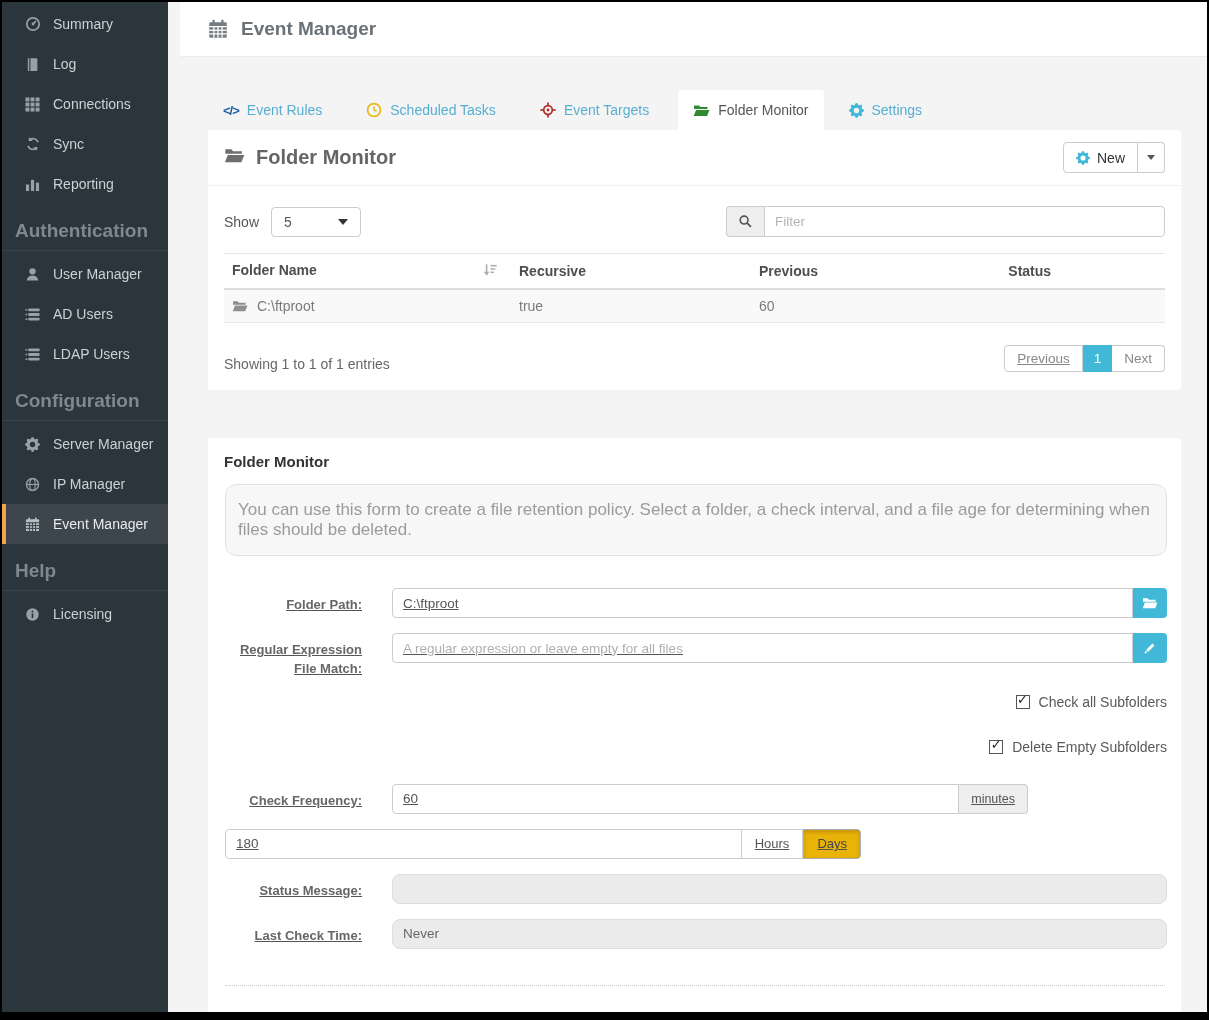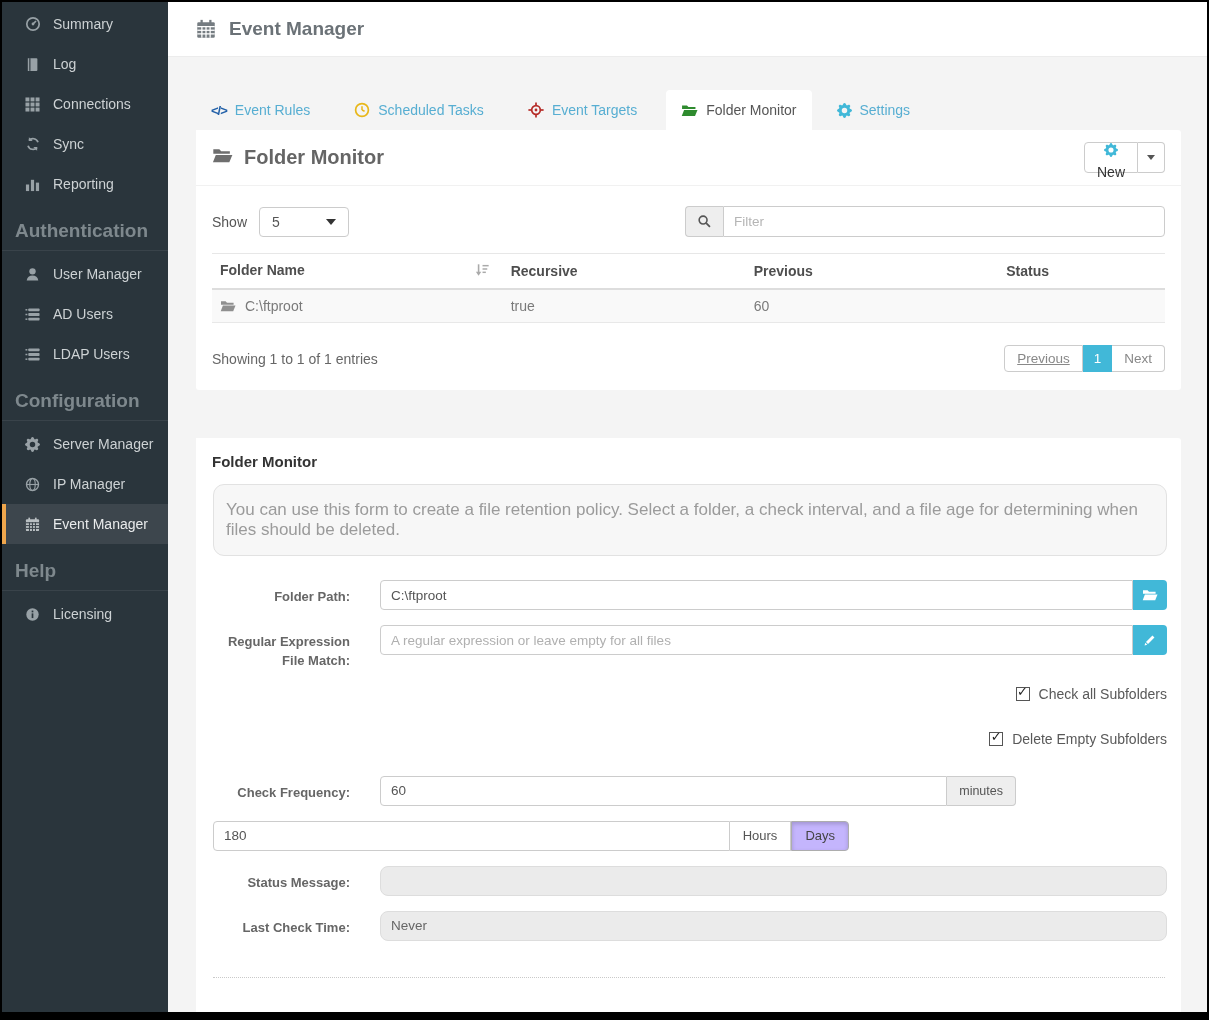--- a/index.html
+++ b/index.html
@@ -1,21 +1,21 @@
 <!DOCTYPE html>
 <html><head>
 <meta charset="utf-8">
 <style>
   * { margin:0; padding:0; box-sizing:border-box; }
   html,body { background:#fff; }
   body { font-family:"Liberation Sans","DejaVu Sans",sans-serif; font-size:13px; color:#555; }
 
   .frame { width:1209px; height:1020px; border:2px solid #000; border-bottom:none;
            display:flex; flex-direction:column; background:#f4f4f4; overflow:hidden; }
-  .frame-body { flex:1; display:flex; overflow:hidden; }
+  .frame-body { flex:1; display:flex; overflow:hidden;gap:12px; }
   .bottom-bar { height:8px; background:#000; flex:none; }
 
   
   .sidebar { width:166px; flex:none; background:#2a353c; padding-top:2px; overflow:hidden; }
   .side-item { height:40px; display:flex; align-items:center; gap:12px;
                padding-left:18px; border-left:4px solid transparent;
                color:#cdd2d4; font-size:14px; cursor:pointer; white-space:nowrap; }
   .side-item .icn { width:17px; display:flex; justify-content:center; color:#98a1a6; flex:none; }
   .side-item.active { background:#3d464d; border-left-color:#efa64c; color:#e9ebec; }
   .side-item.active .icn { color:#b9bfc2; }
@@ -40,78 +40,78 @@
   .code-glyph { font-weight:bold; color:#2260a8; font-size:13px; letter-spacing:-1px; }
 
   .panel { background:#fff; border-radius:0 3px 3px 3px; }
 
   
   .panel-head { display:flex; align-items:center; justify-content:space-between;
                 padding:12px 16px; border-bottom:1px solid #f1f1f1; }
   .panel-title { display:flex; align-items:center; gap:11px; font-size:20px; font-weight:bold; color:#656565; }
   .btn-group { display:flex; }
   .btn { background:#fff; border:1px solid #ccc; height:31px; display:flex; align-items:center;
-         cursor:pointer; font-size:14px; color:#333;flex-direction:column; }
+         cursor:pointer; font-size:14px; color:#333; }
   .btn-new { gap:7px; padding:0 12px; border-radius:4px 0 0 4px; }
   .btn-caret { width:27px; justify-content:center; border-left:none; border-radius:0 4px 4px 0; }
   .caret-down { width:0; height:0; border-left:4px solid transparent; border-right:4px solid transparent;
                 border-top:5px solid #555; }
 
   .panel1-body { padding:20px 16px 18px; }
   .list-controls { display:flex; justify-content:space-between; align-items:center; }
   .show-group { display:flex; align-items:center; gap:12px; font-size:14px; color:#555; }
   .select-box { width:90px; height:30px; border:1px solid #ccc; border-radius:4px; background:#fff;
                 display:flex; align-items:center; justify-content:space-between; padding:0 12px; cursor:pointer; }
   .chev { width:0; height:0; border-left:5px solid transparent; border-right:5px solid transparent;
           border-top:6px solid #333; }
-  .filter-group { display:flex; width:480px; }
+  .filter-group { display:flex; width:439px; }
   .filter-addon { width:38px; flex:none; background:#eee; border:1px solid #ccc; border-right:none;
                   border-radius:4px 0 0 4px; display:flex; align-items:center; justify-content:center; }
   .filter-input { flex:1; height:31px; border:1px solid #ccc; border-radius:0 4px 4px 0;
                   padding:0 10px; font-size:13.5px; color:#555; outline:none; }
   .filter-input::placeholder { color:#b5b5b5; }
 
   table.data { width:100%; border-collapse:collapse; margin-top:16px; font-size:14px; }
   table.data th { text-align:left; font-weight:bold; color:#4e4e4e; padding:8px 8px;
                   border-top:1px solid #e7e7e7; border-bottom:2px solid #ddd; }
   table.data td { background:#f9f9f9; color:#7a7a7a; padding:8px 8px; border-bottom:1px solid #e8e8e8; }
   .cell-folder { display:flex; align-items:center; gap:9px; }
   .sort-icn { float:right; margin-right:6px; margin-top:1px; }
 
-  .list-footer { margin-top:22px; display:flex; justify-content:space-between; align-items:center; }
+  .list-footer { margin-top:22px; display:flex; justify-content:space-between; align-items:flex-end; }
   .entries-summary { font-size:14px; color:#666; }
   .pagination { display:flex; }
   .page-btn { border:1px solid #ccc; background:#fff; padding:5px 12px; font-size:13.5px; color:#888; cursor:pointer; }
   .page-btn.prev { border-radius:4px 0 0 4px;text-decoration:underline; }
   .page-btn.current { background:#41b8d8; border-color:#41b8d8; color:#fff; padding:5px 10px; }
   .page-btn.next { border-radius:0 4px 4px 0; border-left:none; }
 
   
   .panel2 { margin-top:48px; padding-bottom:0; }
   .panel2-head { padding:15px 16px 0; font-size:15px; font-weight:bold; color:#333; }
   .info-box { margin:14px 14px 0 17px; background:#f7f7f7; border:1px solid #e2e2e2; border-radius:11px;
               padding:15px 12px; color:#9b9b9b; font-size:17px; }
-  .form { margin-top:24px; padding:0 14px 0 17px; }
+  .form { margin-top:32px; padding:0 14px 0 17px;text-decoration:underline; }
   .form-row { display:grid; grid-template-columns:137px 1fr; column-gap:30px; margin-bottom:15px; }
   .form-label { text-align:right; font-weight:bold; color:#666; font-size:13px; padding-top:8px; line-height:1.45; }
   .txt { height:30px; border:1px solid #ccc; border-radius:8px; padding:0 10px; font-size:13.5px;
          color:#555; width:100%; outline:none; font-family:inherit; }
   .txt::placeholder { color:#b0b0b0; }
   .txt:disabled { background:#ebebeb; border-color:#ddd; color:#666; }
   .input-group { display:flex; }
   .input-group .txt { border-radius:4px 0 0 4px; }
   .addon-btn { width:34px; flex:none; background:#41b8d8; border-radius:0 4px 4px 0;
                display:flex; align-items:center; justify-content:center; cursor:pointer; }
   .group-mid { width:636px; }
   .unit-addon { flex:none; background:#eee; border:1px solid #ccc; border-left:none;
                 border-radius:0 4px 4px 0; padding:0 12px; font-size:12.5px; color:#555;
                 display:flex; align-items:center; }
   .seg-btn { height:30px; padding:0 13px; border:1px solid #ccc; border-left:none; background:#fff;
              font-size:13px; color:#555; cursor:pointer; display:flex; align-items:center; }
-  .seg-btn.active { background:#c4b5fd; border:1px solid #adadad; border-radius:0 4px 4px 0;
+  .seg-btn.active { background:#eab308; border:1px solid #adadad; border-radius:0 4px 4px 0;
                     box-shadow:inset 0 2px 4px rgba(0,0,0,.18); color:#444; }
   .cb-row { margin-bottom:27px;text-align:right; }
   .cb-row.first { margin-top:8px; }
   .cb-label { display:inline-flex; align-items:center; gap:9px; font-size:14px; color:#595959; cursor:pointer; }
   .cb { width:14px; height:14px; border:1.5px solid #555; background:#fff; position:relative; flex:none; }
   .cb.checked::after { content:"\2713"; position:absolute; top:-3.5px; left:0.5px; font-size:13px;
                        font-weight:bold; color:#222; }
   .dotted-divider { margin:36px 16px 0 17px; border-top:1px dotted #c9c9c9; height:0; }
   .panel2-footer { margin-top:38px; border-top:1px solid #ececec; padding:12px 14px;
                    display:flex; justify-content:flex-end; }

